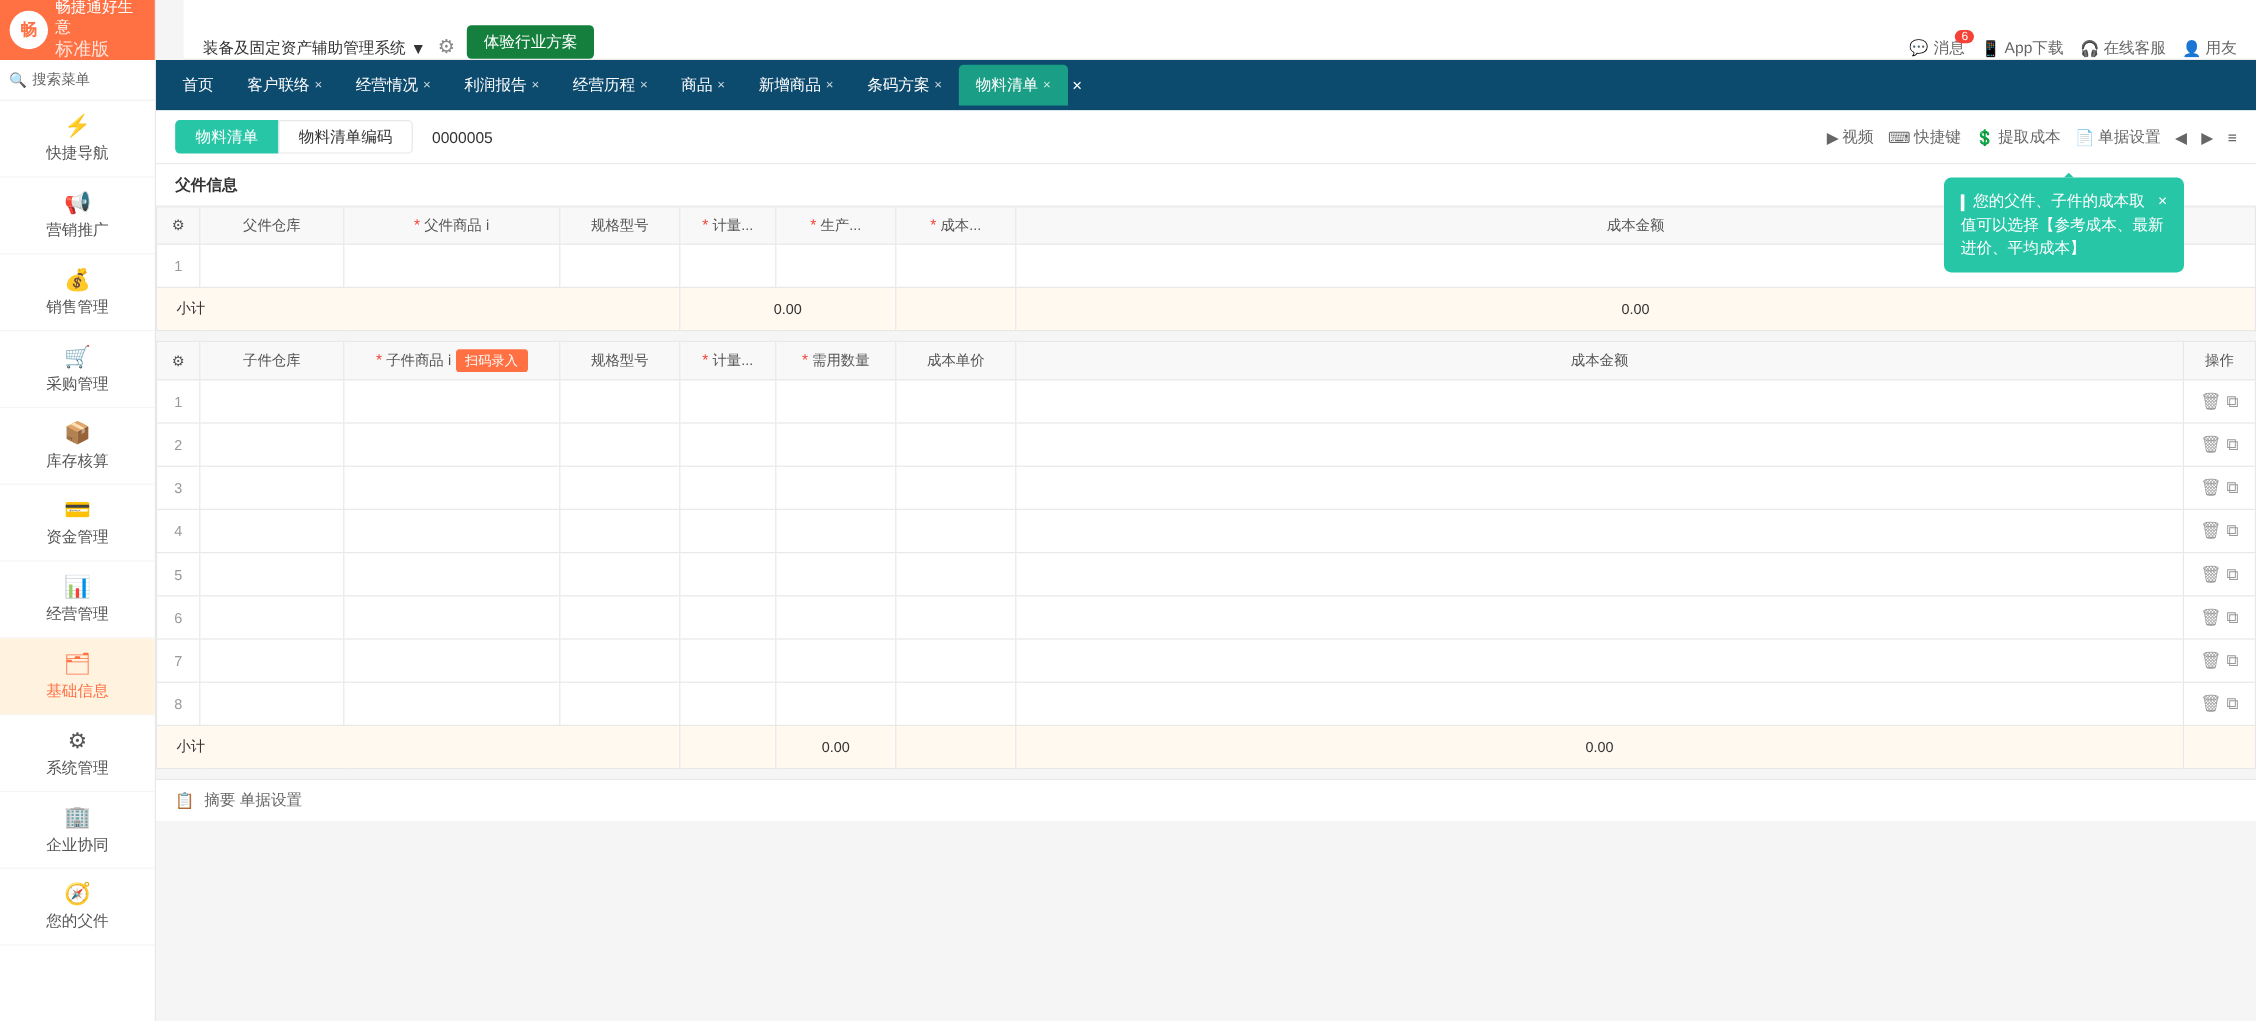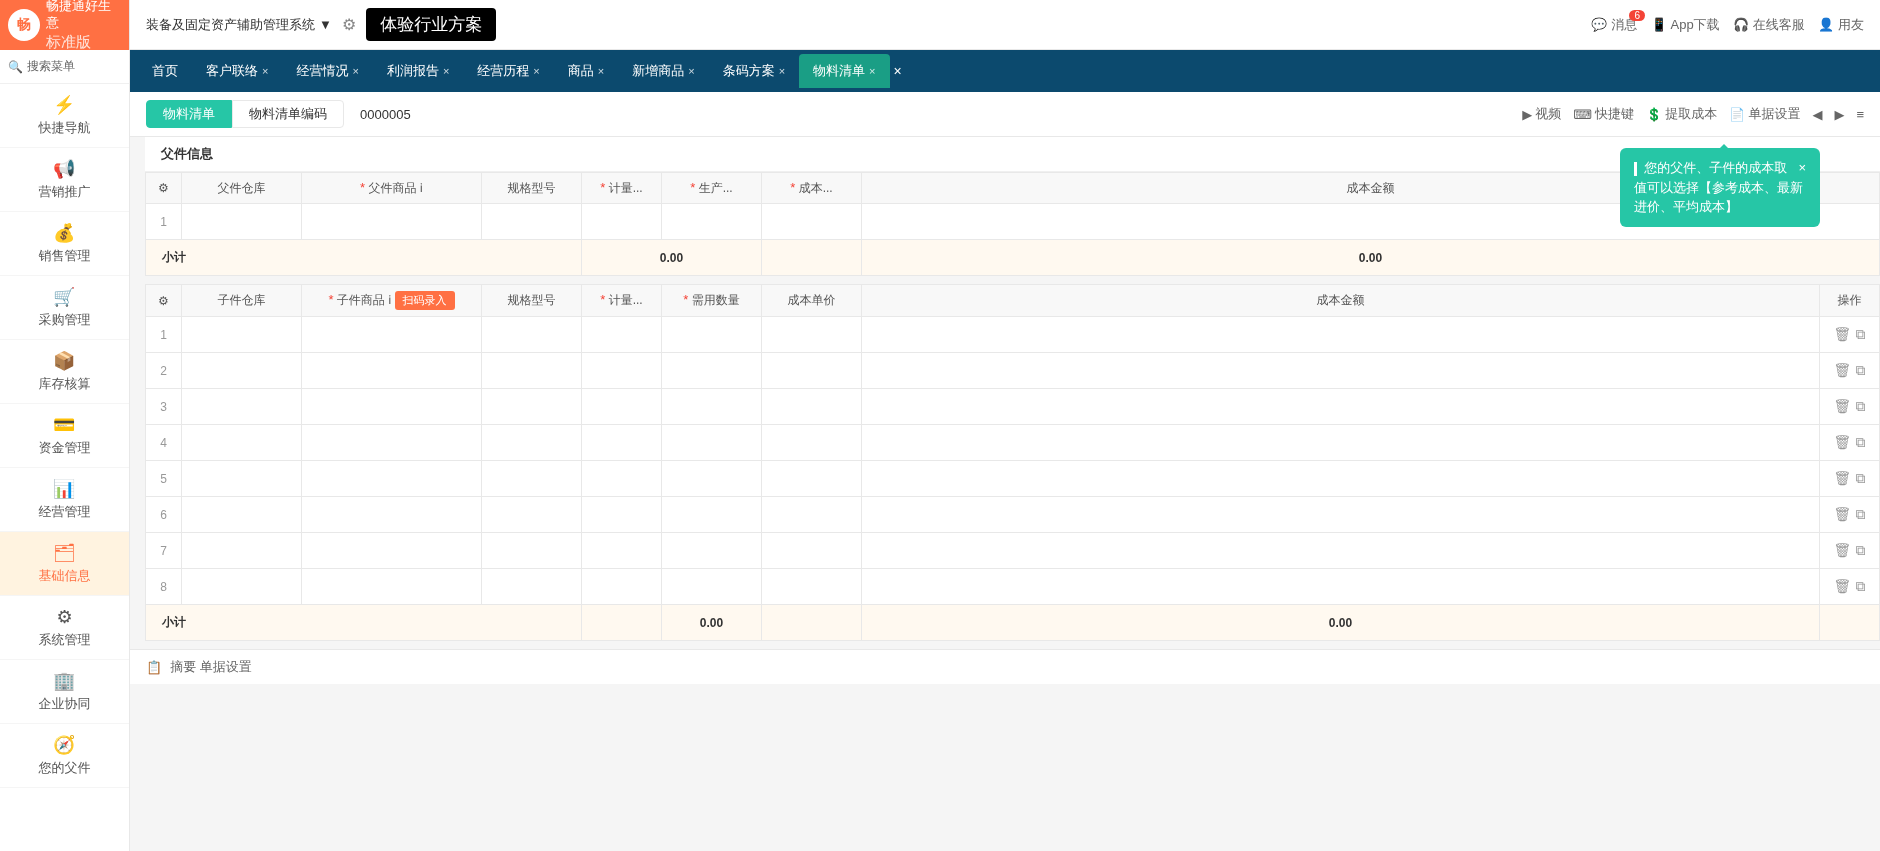--- a/index.html
+++ b/index.html
@@ -66,34 +66,35 @@
       display: flex;
       flex-direction: column;
       overflow: hidden;
     }
 
     
     .topbar {
       height: 50px;
       background: #fff;
       display: flex;
-      align-items: center;
+      align-items: flex-end;
       padding: 0 16px;
       border-bottom: 1px solid #e8e8e8;
       gap: 10px;
+      margin-left: 23px;
     }
     .topbar-actions { display: flex; align-items: center; gap: 14px; }
     .topbar-btn {
-      background: #000000;
+      background: #15803d;
       color: #fff;
       border: none;
       border-radius: 4px;
       padding: 5px 14px;
       cursor: pointer;
-      font-size: 17px;
+      font-size: 13px;
     }
     .topbar-icon-btn { color: #666; cursor: pointer; font-size: 13px; display: flex; align-items: center; gap: 3px; }
     .topbar-badge { position: relative; display: inline-block; }
     .badge-count { position: absolute; top: -6px; right: -8px; background: #f44336; color: #fff; border-radius: 10px; font-size: 10px; padding: 0 4px; min-width: 16px; text-align: center; }
     .topbar-gear { color: #888; cursor: pointer; font-size: 16px; }
     .topbar-dropdown { display: flex; align-items: center; gap: 4px; cursor: pointer; color: #333; }
 
     
     .nav-tabs {
       background: #0c4a6e;
@@ -144,21 +145,21 @@
       font-size: 13px;
     }
     .sub-tab:first-child { border-radius: 4px 0 0 4px; }
     .sub-tab:last-child { border-radius: 0 4px 4px 0; }
     .sub-tab.active { background: #26c6a6; color: #fff; border-color: #26c6a6; }
     .sub-header-code { color: #333; font-size: 13px; }
     .sub-header-right { margin-left: auto; display: flex; align-items: center; gap: 12px; color: #666; font-size: 12px; }
     .sub-header-right span { cursor: pointer; display: flex; align-items: center; gap: 3px; }
 
     
-    .section { background: #fff; margin-bottom: 8px; margin-left: 15px; }
+    .section { background: #fff; margin-bottom: 8px; }
     .section-title { padding: 8px 16px; font-size: 13px; font-weight: 600; color: #333; border-bottom: 1px solid #f0f0f0; }
 
     
     .data-table { width: 100%; border-collapse: collapse; }
     .data-table th {
       background: #f8f8f8;
       border: 1px solid #e8e8e8;
       padding: 6px 8px;
       text-align: center;
       font-weight: 500;
@@ -170,21 +171,21 @@
       border: 1px solid #e8e8e8;
       padding: 0;
       height: 36px;
       text-align: center;
       color: #333;
       font-size: 12px;
     }
     .data-table tr.subtotal-row td {
       background: #fff9f0;
       padding: 6px 8px;
-      font-weight: 700;
+      font-weight: 400;
     }
     .required-star { color: #f44336; }
     .col-settings { width: 36px; }
     .col-warehouse { width: 120px; }
     .col-product { width: 180px; }
     .col-spec { width: 100px; }
     .col-unit { width: 80px; }
     .col-produce { width: 100px; }
     .col-cost { width: 100px; }
     .col-price { width: 100px; }

